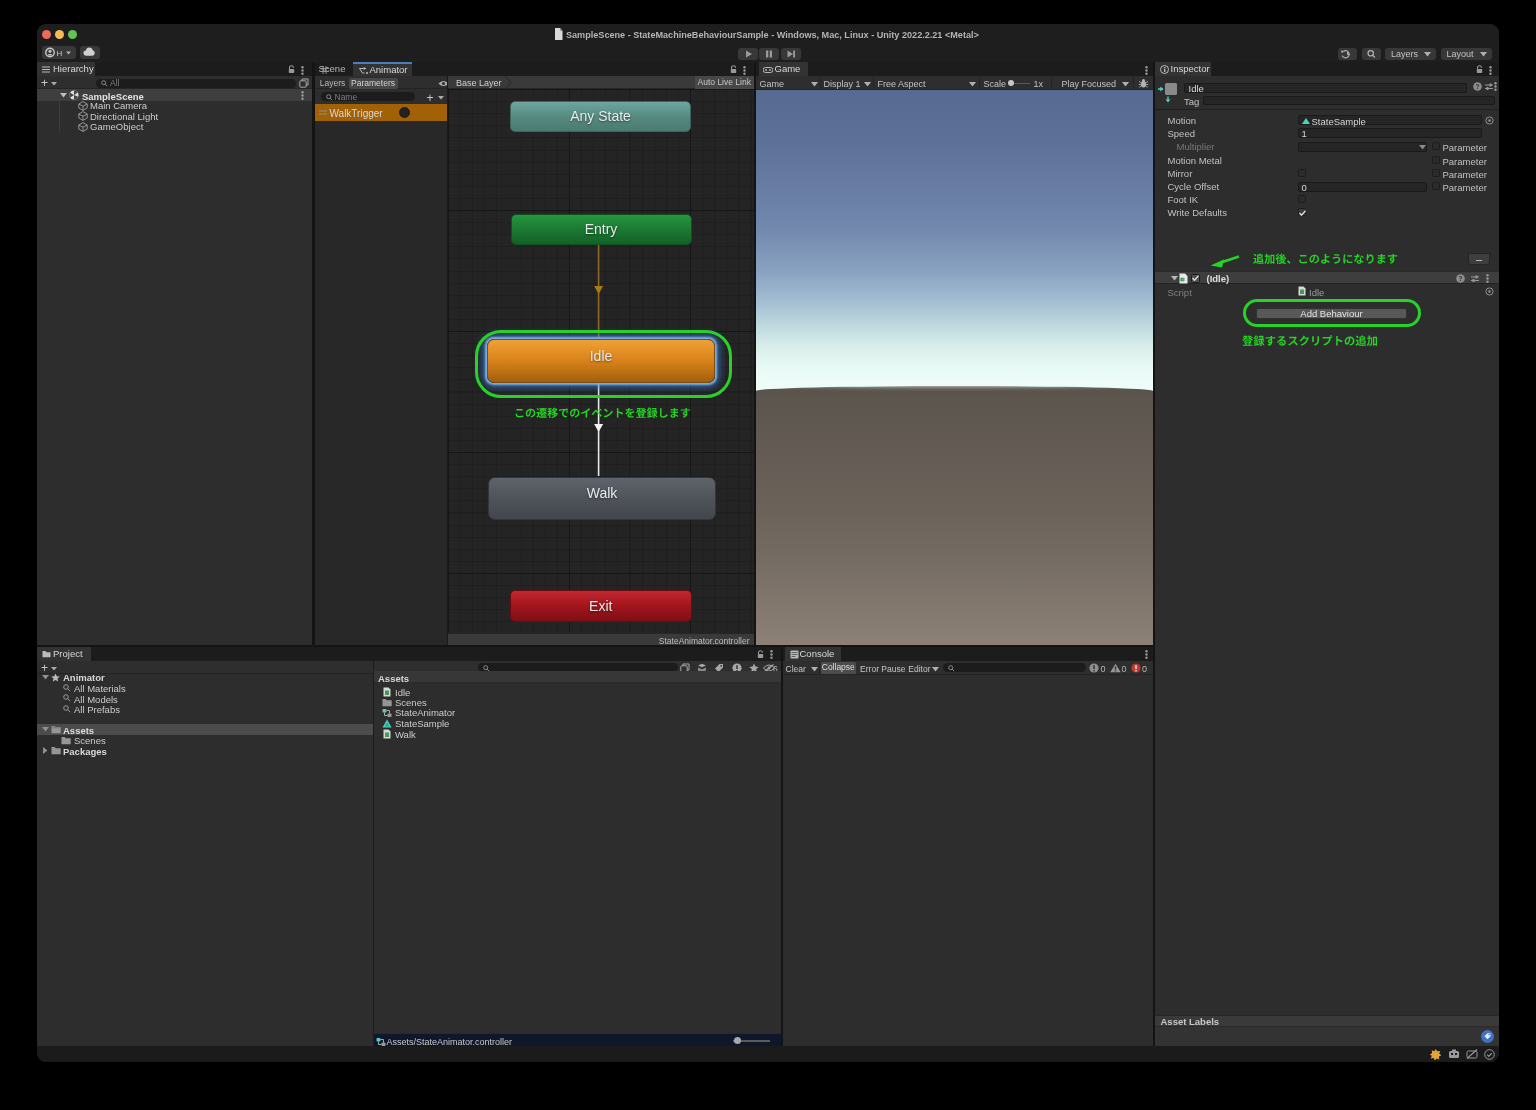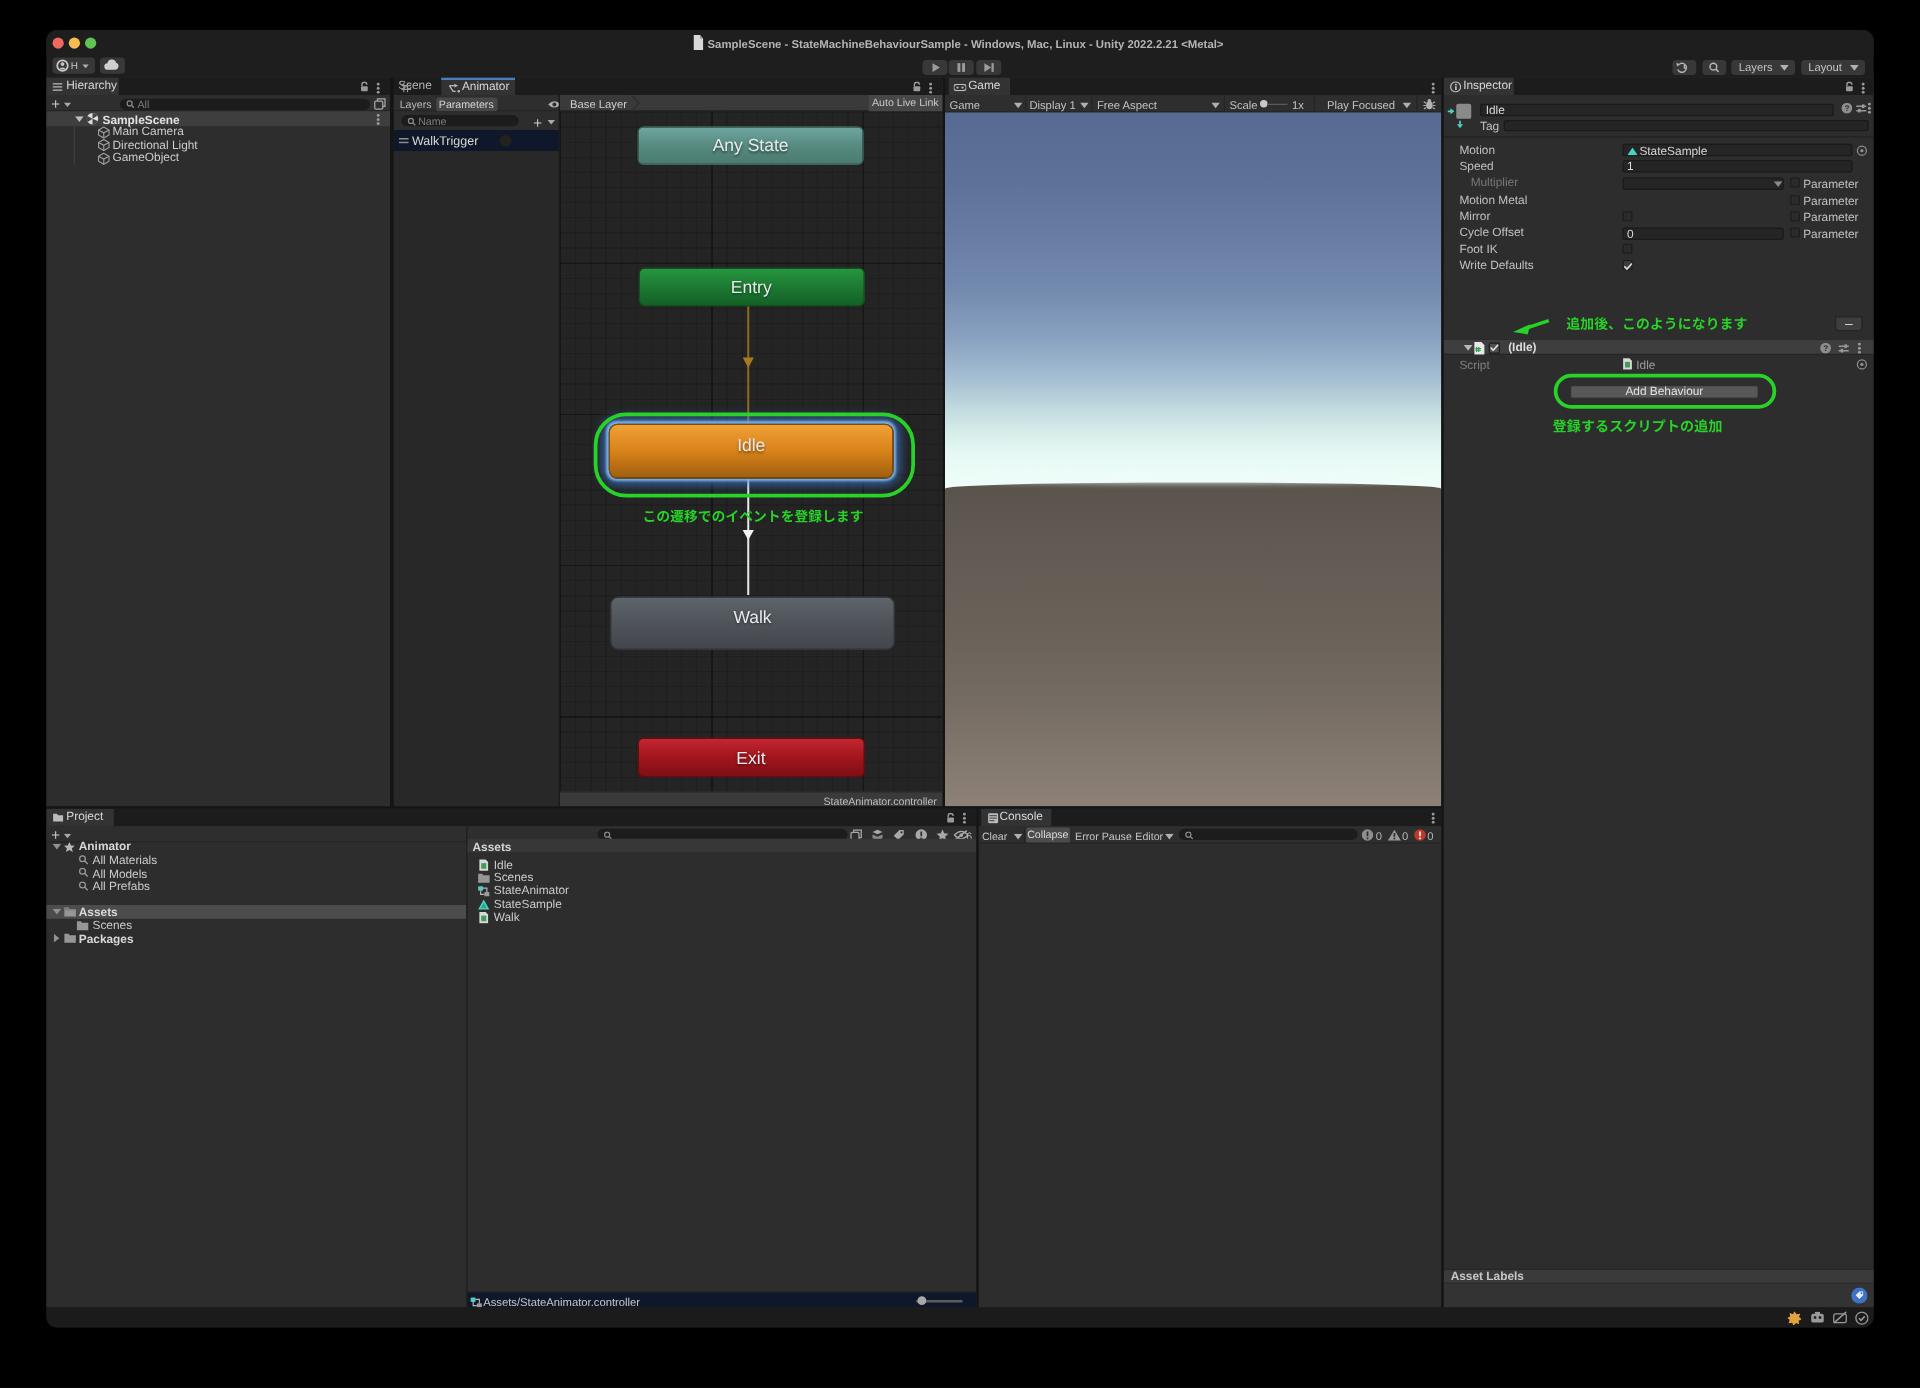--- a/index.html
+++ b/index.html
@@ -203,21 +203,21 @@
       <svg class="a" style="left:11px;top:4.5px" width="7" height="7">
           <circle cx="2.7" cy="2.7" r="2" fill="none" stroke="#8a8a8a" stroke-width="1"></circle>
           <path d="M4.2 4.2l2 2" stroke="#8a8a8a" stroke-width="1"></path>
         </svg>
       <div class="srchtxt" style="left:20px;top:3.5px">Name</div>
       <div class="a" style="left:112px;top:1.5px;color:#c8c8c8;font-size:12px">+</div>
       <svg class="a" style="left:123px;top:6.5px" width="6" height="4">
           <path d="M0 0h6l-3 3.5z" fill="#aaa"></path>
         </svg>
     </div>
-    <div class="a" style="left:0;top:42px;width:132.5px;height:17px;background:#0f172a">
+    <div class="a" style="left:0;top:42px;width:132.5px;height:17px;background:#a16207">
       <svg class="a" style="left:4px;top:6px" width="8" height="5">
           <g stroke="#8f8f8f" stroke-width="1.2">
             <path d="M0 1h8M0 4h8"></path>
           </g>
         </svg>
       <div class="a" style="left:15px;top:3.5px;color:#d8d8d8;font-size:10px">WalkTrigger</div>
       <div class="a" style="left:84px;top:3px;width:11px;height:11px;border-radius:50%;background:#222;border:1px solid #1a1a1a"></div>
     </div>
     <div class="a" style="left:0;top:59px;width:132.5px;height:524px;background:#282828"></div>
     <div class="a" style="left:132.5px;top:14px;width:1px;height:569px;background:#1a1a1a"></div>

